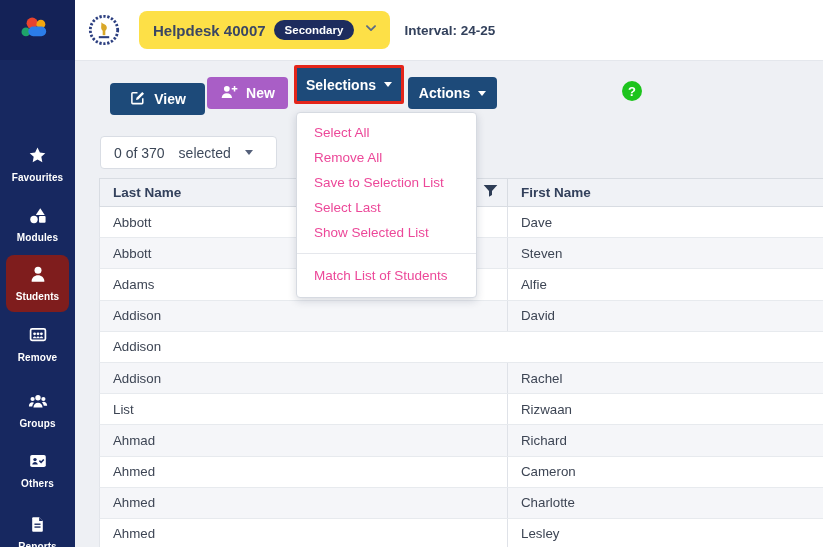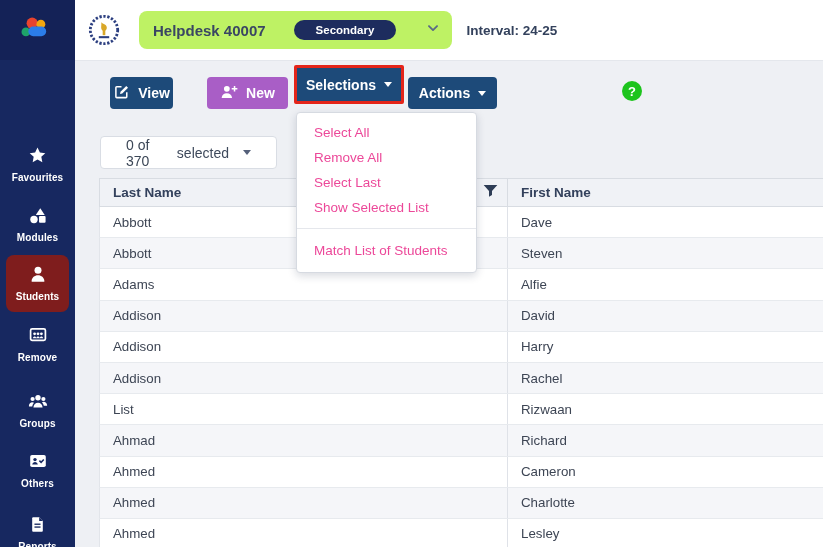--- a/index.html
+++ b/index.html
@@ -13,25 +13,25 @@
                  display:flex; align-items:center; justify-content:center; cursor:pointer; }
   .side-item { position:absolute; width:75px; display:flex; flex-direction:column; align-items:center;
                gap:3px; color:#fff; cursor:pointer; }
   .side-item .lbl { font-size:10px; font-weight:600; letter-spacing:.1px; }
   .side-item.active { left:6px; width:63px; background:#7f1d1d; border-radius:8px; padding:9px 0 10px; }
 
   
   .topbar { position:absolute; left:75px; top:0; width:748px; height:61px; background:#fff;
             border-bottom:1px solid #e4e7ec; display:flex; align-items:center; z-index:4; }
   .crest { margin-left:12px; display:flex; align-items:center; }
-  .picker { margin-left:18px; display:flex; align-items:center; gap:28px; background:#bef264;
+  .picker { margin-left:18px; display:flex; align-items:center; gap:8px; background:#fde047;
             border-radius:8px; padding:8px 10px 8px 14px; cursor:pointer; }
   .picker .school { font-size:15px; font-weight:700; color:#3a4663; }
   .picker .badge { background:#1d2c5e; color:#fff; font-size:11.5px; font-weight:700;
-                   padding:4px 22px; border-radius:12px; }
+                   padding:4px 11px; border-radius:12px; }
   .interval { margin-left:14px; font-size:13.5px; font-weight:700; color:#33415c; }
 
   
   .content { position:absolute; left:75px; top:61px; width:748px; height:486px; background:#eef0f4; }
 
   .btn { position:absolute; top:16px; height:32px; border:none; border-radius:4px; color:#fff;
          font-family:"Liberation Sans", sans-serif; font-size:14px; font-weight:700;
          display:inline-flex; align-items:center; justify-content:center; gap:8px; cursor:pointer; }
   .btn.navy { background:#1d4a79; }
   .btn.purple { background:#a95ec6; }
@@ -40,21 +40,21 @@
   .sel-highlight { position:absolute; left:219px; top:4px; width:110px; height:39px;
                    border:3px solid #e4251a; background:#1d4a79; border-radius:2px;
                    display:flex; align-items:center; justify-content:center; }
   .sel-highlight .btn-inner { position:static; width:104px; height:32px; background:#1d4a79; }
   .help { position:absolute; left:547px; top:20px; width:20px; height:20px; border-radius:50%;
           background:#1dc41d; color:#fff; font-size:13px; font-weight:800; display:flex;
           align-items:center; justify-content:center; cursor:pointer; }
 
   .summary { position:absolute; left:25px; top:75px; width:177px; height:33px; background:#fff;
              border:1px solid #d9dde4; border-radius:4px; display:flex; align-items:center;
-             padding:0 25px; gap:14px; cursor:pointer; font-size:14px; color:#3f4a5c; }
+             padding:0 13px; gap:14px; cursor:pointer; font-size:14px; color:#3f4a5c; }
   .summary .count { font-weight:400; color:#3b4656; }
   .summary .caret { border-top-color:#55607a; }
 
   
   .table { position:absolute; left:24px; top:117px; width:724px; }
   .thead { display:flex; height:29px; background:#f0f2f6; border:1px solid #d8dce2; border-right:none; }
   .th { display:flex; align-items:center; font-size:13.5px; font-weight:700; color:#33415c;
         padding-left:13px; cursor:pointer; }
   .th.last { width:407px; justify-content:space-between; padding-right:9px; }
   .th.first { flex:1; border-left:1px solid #d8dce2; }
@@ -189,21 +189,21 @@
         <svg viewBox="0 0 20 20" width="18" height="18">
             <path fill="none" stroke="#5a6a86" stroke-width="2" stroke-linecap="round" stroke-linejoin="round" d="m5.5 7.8 4.5 4.5 4.5-4.5"></path>
           </svg>
       </span>
     </div>
     <span class="interval">Interval: 24-25</span>
   </header>
 
   <main class="content">
 
-    <button class="btn navy" style="left:35px; width:63px;">
+    <button class="btn navy" style="left:35px; width:95px;margin-top:6px;">
       <span>
         <svg viewBox="0 0 20 20" width="17" height="17">
           <path fill="none" stroke="#fff" stroke-width="1.8" d="M16.2 11v5.2c0 .6-.4 1-1 1H4.4c-.6 0-1-.4-1-1V5.4c0-.6.4-1 1-1H10"></path>
           <path fill="#fff" d="m8.3 12.9.5-2.6 6.8-6.8 2.1 2.1-6.8 6.8z"></path>
         </svg>
       </span>
       <span>View</span>
     </button>
 
     <button class="btn purple" style="left:132px; width:81px;">
@@ -265,21 +265,20 @@
       <div class="trow">
         <div class="td last">Adams</div>
         <div class="td first">Alfie</div>
       </div>
       <div class="trow alt">
         <div class="td last">Addison</div>
         <div class="td first">David</div>
       </div>
       <div class="trow">
         <div class="td last">Addison</div>
-        <div class="td first">Harry</div>
       </div>
       <div class="trow alt">
         <div class="td last">Addison</div>
         <div class="td first">Rachel</div>
       </div>
       <div class="trow">
         <div class="td last">List</div>
         <div class="td first">Rizwaan</div>
       </div>
       <div class="trow alt">
@@ -296,20 +295,21 @@
       </div>
       <div class="trow">
         <div class="td last">Ahmed</div>
         <div class="td first">Lesley</div>
       </div>
     </div>
 
     <div class="menu">
       <div class="menu-item">Select All</div>
       <div class="menu-item">Remove All</div>
+      <div class="menu-item">Save to Selection List</div>
       <div class="menu-item">Select Last</div>
       <div class="menu-item">Show Selected List</div>
       <div class="menu-divider"></div>
       <div class="menu-item">Match List of Students</div>
     </div>
 
   </main>
 </div>
 
 </body></html>

